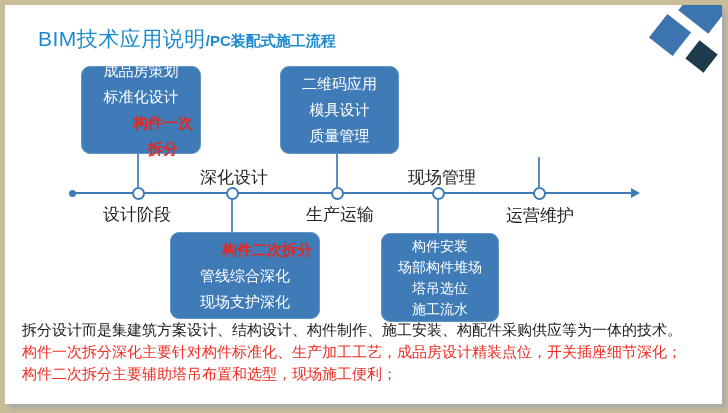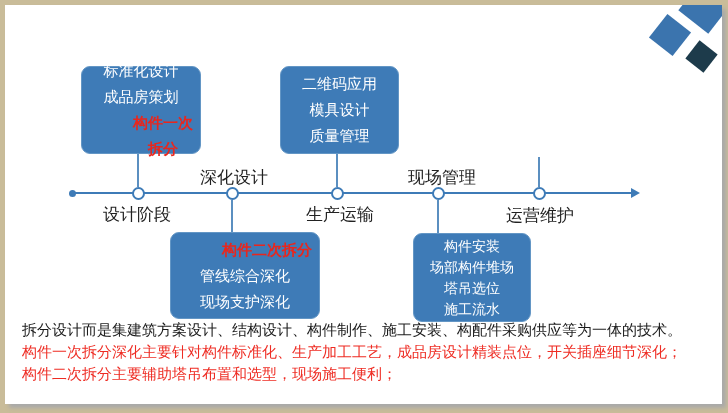--- a/index.html
+++ b/index.html
@@ -39,21 +39,21 @@
     font-size:15px;
     display:flex;flex-direction:column;justify-content:center;
     box-sizing:border-box;
     line-height:26px;
   }
   .box .red{color:#e9261d;font-weight:bold;padding-left:44px;}
   .box-design{left:76px;top:61px;width:120px;height:88px;}
   .box-production{left:275px;top:61px;width:119px;height:88px;}
   .box-operation{left:467px;top:62px;width:117px;height:89px;}
   .box-deepening{left:165px;top:227px;width:150px;height:87px;}
-  .box-site{left:376px;top:228px;width:118px;height:89px;font-size:14px;line-height:21px;margin-left:32px;}
+  .box-site{left:376px;top:228px;width:118px;height:89px;font-size:14px;line-height:21px;}
   
   .tl-line{position:absolute;left:67px;top:187px;width:560px;height:2px;background:#3e7bb7;}
   .tl-start-dot{position:absolute;left:64px;top:185px;width:7px;height:7px;border-radius:50%;background:#3e7bb7;}
   .tl-arrow{position:absolute;left:626px;top:183px;width:0;height:0;
     border-top:5px solid transparent;border-bottom:5px solid transparent;border-left:9px solid #3e7bb7;}
   .tl-node{position:absolute;top:182px;width:9px;height:9px;border-radius:50%;
     background:#ffffff;border:2px solid #3e7bb7;}
   .node-1{left:127px;} .node-2{left:221px;} .node-3{left:326px;} .node-4{left:427px;} .node-5{left:528px;}
   .connector{position:absolute;width:2px;background:#5b8fc0;}
   .conn-1{left:132px;top:149px;height:33px;}
@@ -72,30 +72,33 @@
   .note-1{top:316px;color:#1a1a1a;}
   .note-2{top:338px;color:#ee2c23;}
   .note-3{top:360px;color:#ee2c23;}
 </style>
 </head>
 <body>
 
 <div class="stage">
   <div class="card">
 
+    <div class="title">
+      <span class="main">BIM技术应用说明</span><span class="sub">/PC装配式施工流程</span>
+    </div>
 
     <div>
       <div class="logo-sq logo-big"></div>
       <div class="logo-sq logo-mid"></div>
       <div class="logo-sq logo-dark"></div>
     </div>
 
     <div class="box box-design">
+      <div>成品房策划</div>
       <div>标准化设计</div>
-      <div>成品房策划</div>
       <div class="red">构件一次拆分</div>
     </div>
 
     <div class="box box-production">
       <div>二维码应用</div>
       <div>模具设计</div>
       <div>质量管理</div>
     </div>
 
 

